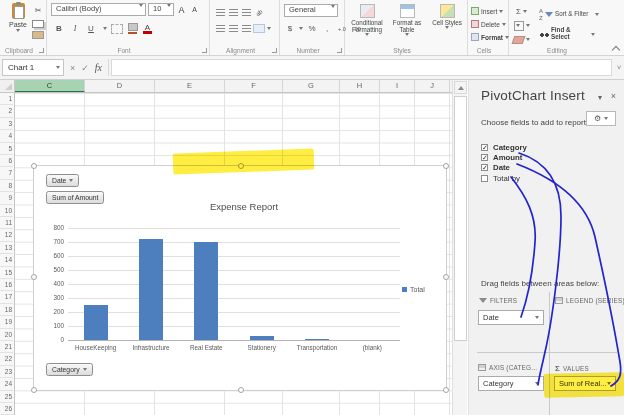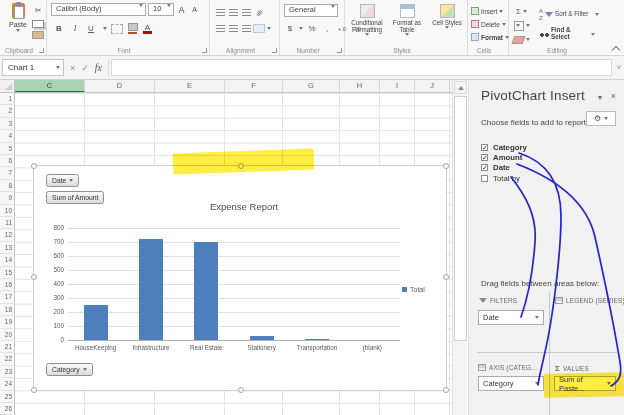--- a/index.html
+++ b/index.html
@@ -467,21 +467,21 @@
       </div>
       <div class="alabel" style="left:78px;top:72px;" data-interactable="false">
         <span class="sigma" data-interactable="false">Σ</span>
           <span>VALUES</span>
       </div>
       <div class="abox" style="left:1px;top:84px;width:66px;" data-interactable="true">
         <span>Category</span>
           <span class="dd"></span>
       </div>
       <div class="abox" style="left:77px;top:84px;width:62px;" data-interactable="true">
-        <span>Sum of Paste...</span>
+        <span>Sum of Real...</span>
           <span class="dd"></span>
       </div>
     </div>
   </div>
 
   <div class="hl" id="hl-title" data-interactable="false"></div>
   <div class="hl" id="hl-sum" data-interactable="false"></div>
   <svg id="curves" data-interactable="false" viewBox="0 0 624 415">
     <path d="M511,177 C526,196 537,216 535,242 C533,272 527,300 521,317" fill="none" stroke="#2323cf" stroke-width="1.7" stroke-linecap="round"></path>
     <path d="M519,153 C550,163 561,186 561,216 C561,256 552,322 545,352 C542,366 539,377 538,385" fill="none" stroke="#2323cf" stroke-width="1.7" stroke-linecap="round"></path>

